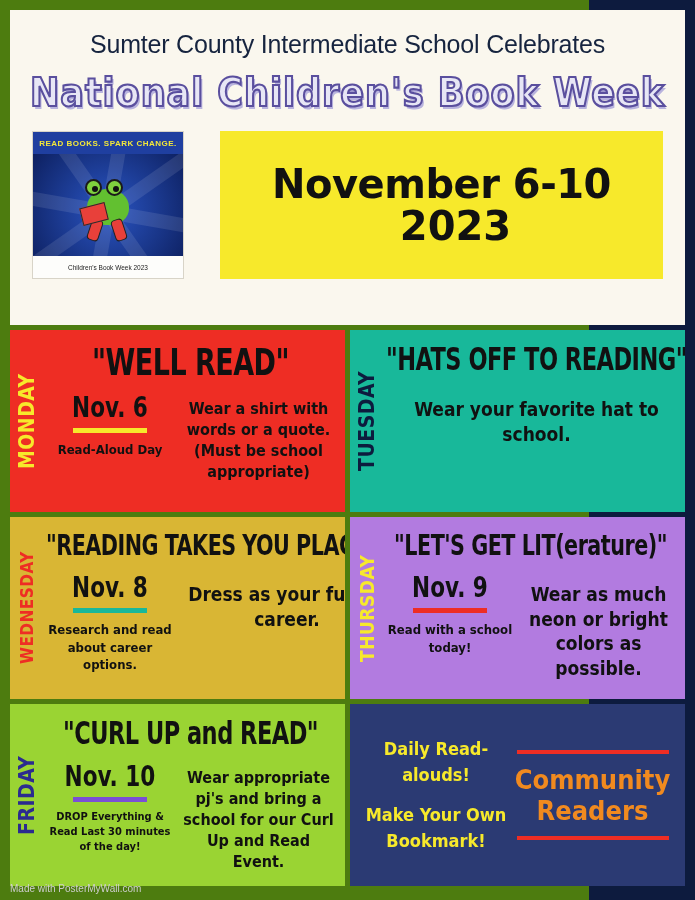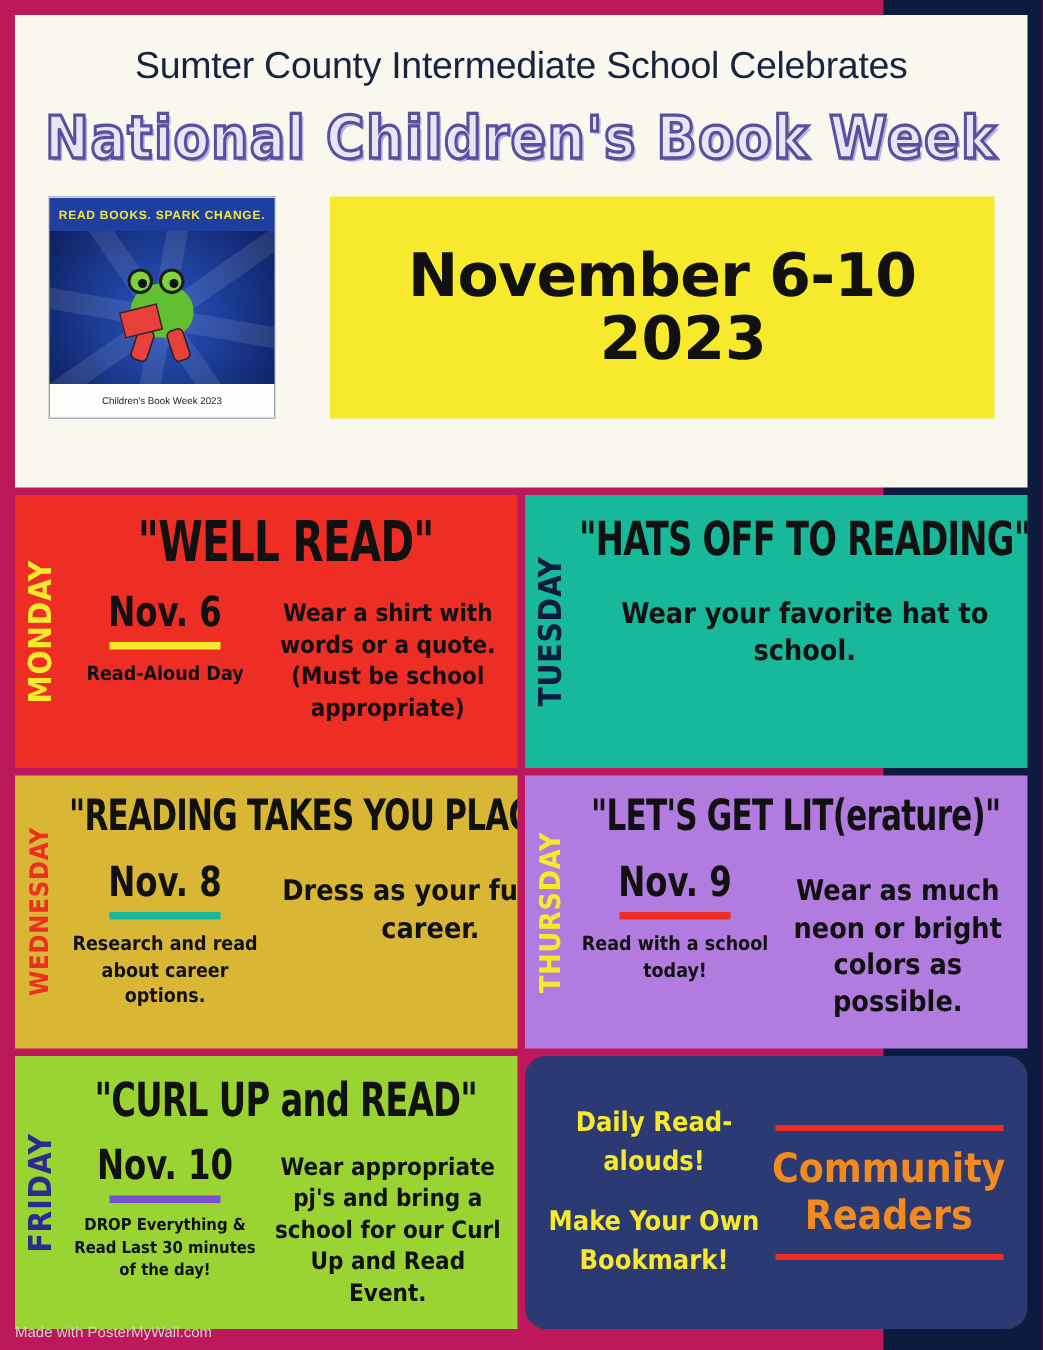--- a/index.html
+++ b/index.html
@@ -5,21 +5,21 @@
   * { box-sizing: border-box; margin: 0; padding: 0; }
   html, body {
     width: 695px; height: 900px;
     background: #0d1b3e;
     font-family: "Liberation Sans", sans-serif;
     overflow: hidden;
   }
   .poster {
     position: relative;
     width: 589px; height: 900px;
-    background: #be185d;
+    background: #4d7c0f;
     padding: 10px;
   }
 
   
   .header {
     background: #faf7ee;
     width: 675px;
     height: 315px;
     position: relative;
     overflow: hidden;
@@ -246,21 +246,20 @@
   .c-fri .theme, .c-fri .dateline, .c-fri .subnote, .c-fri .rightcol { color: #111; }
   .c-fri .underline { background: #7a4fd6; }
 
   
   .c-extra {
     background: #2b3a73;
     display: flex;
     align-items: center;
     padding: 10px 12px;
     gap: 2px;
-    border-radius: 14px;
   }
   .extra-left {
     width: 148px;
     text-align: center;
     color: #f7e92b;
     font-family: "DejaVu Sans Condensed", "DejaVu Sans", sans-serif;
     font-weight: bold;
     font-size: 18px;
     line-height: 1.45;
   }

